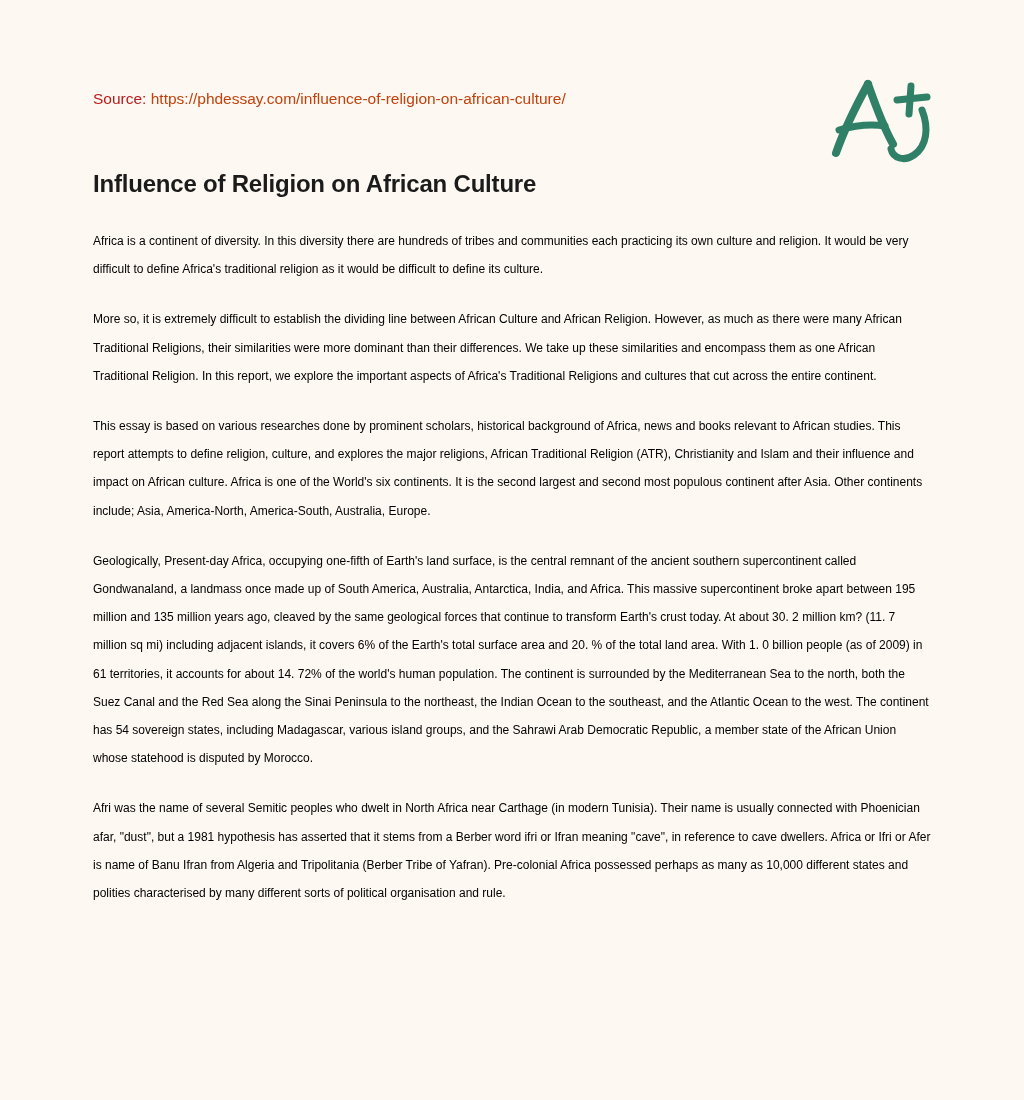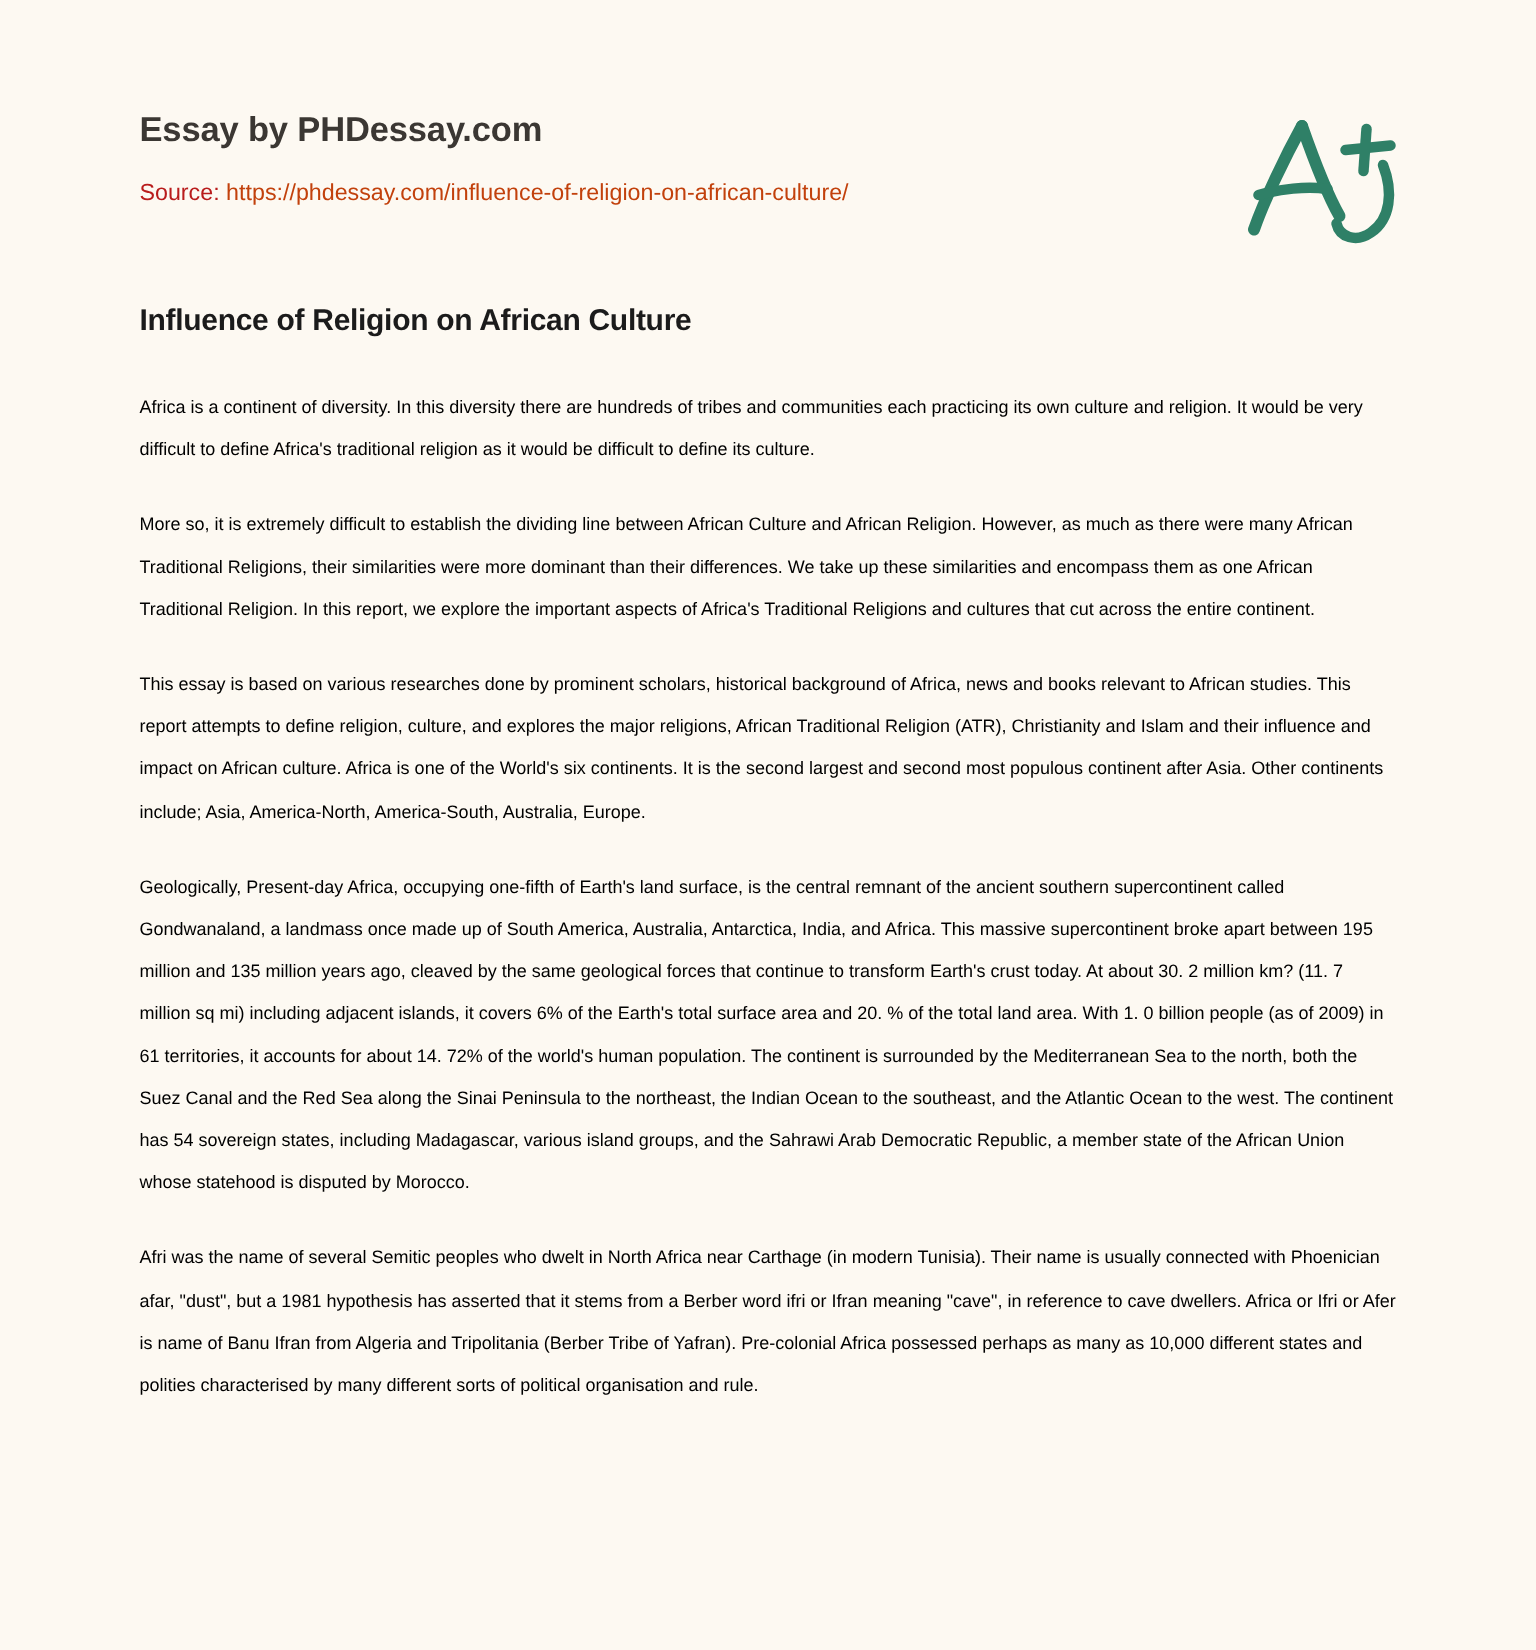--- a/index.html
+++ b/index.html
@@ -57,21 +57,21 @@
     right: -8px;
     width: 120px;
     height: 100px;
   }
   .logo svg { display: block; width: 120px; height: 100px; }
 
   
   .doc-title {
     margin: 0;
     padding-top: 56px;
-    font-size: 20px;
+    font-size: 24px;
     line-height: 38px;
     font-weight: bold;
     color: #1b1b1b;
     letter-spacing: -0.2px;
   }
 
   
   .article {
     padding-top: 24px;
   }
@@ -84,21 +84,20 @@
     max-width: 840px;
   }
   .article p:last-child { margin-bottom: 0; }
 </style>
 </head>
 <body>
 
 <div class="page">
 
   <div class="header">
-    <div class="brand-line">Essay by PHDessay.com</div>
     <div class="source-line">
       <span class="source-label">Source:</span>
       <span class="source-url">https://phdessay.com/influence-of-religion-on-african-culture/</span>
     </div>
 
     <div class="logo">
       <svg viewBox="0 0 120 100" xmlns="http://www.w3.org/2000/svg">
         <g fill="none" stroke="#2f8067" stroke-linecap="round" stroke-linejoin="round">
           <path d="M17 83 C 24 63, 38 34, 49 14" stroke-width="8"></path>
           <path d="M49 14 C 56 34, 66 60, 74 74" stroke-width="8"></path>

